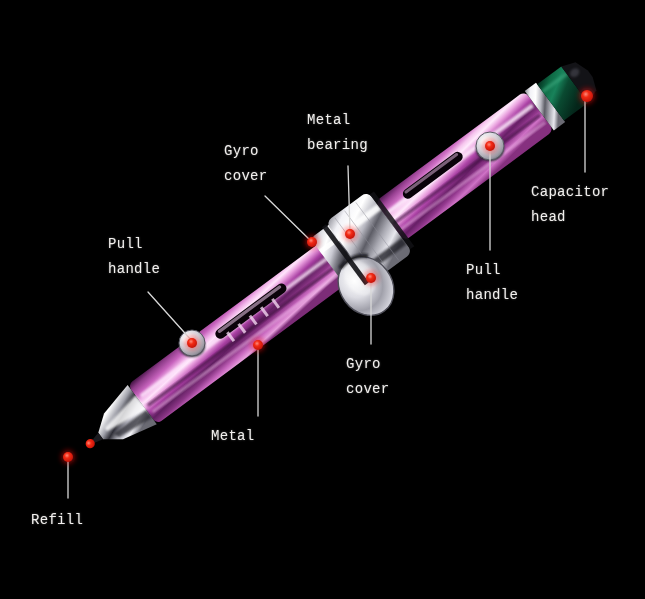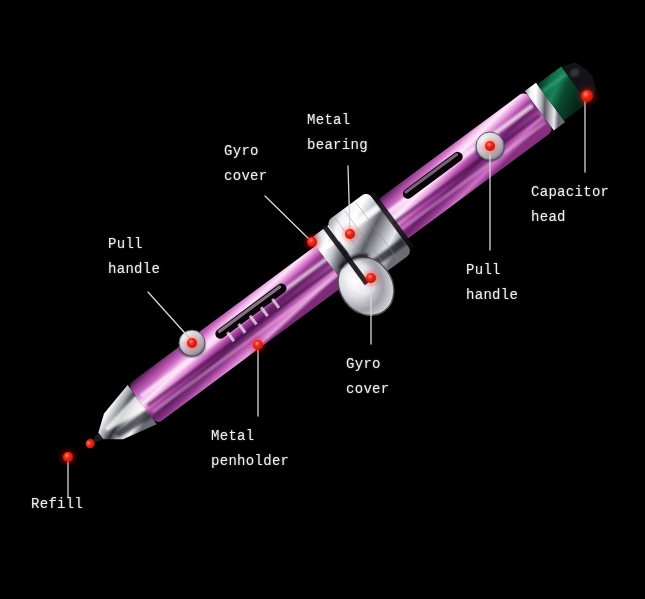--- a/index.html
+++ b/index.html
@@ -272,17 +272,17 @@
 
   </svg>
 
   <div id="labels-layer">
       <div class="callout" style="left: 224px; top: 139px; color: rgb(242, 240, 238);"><span class="ln">Gyro</span><span class="ln">cover</span></div>
       <div class="callout" style="left: 307px; top: 108px; color: rgb(242, 240, 238);"><span class="ln">Metal</span><span class="ln">bearing</span></div>
       <div class="callout" style="left: 531px; top: 180px; color: rgb(242, 240, 238);"><span class="ln">Capacitor</span><span class="ln">head</span></div>
       <div class="callout" style="left: 466px; top: 258px; color: rgb(242, 240, 238);"><span class="ln">Pull</span><span class="ln">handle</span></div>
       <div class="callout" style="left: 108px; top: 232px; color: rgb(242, 240, 238);"><span class="ln">Pull</span><span class="ln">handle</span></div>
       <div class="callout" style="left: 346px; top: 352px; color: rgb(242, 240, 238);"><span class="ln">Gyro</span><span class="ln">cover</span></div>
-      <div class="callout" style="left: 211px; top: 424px; color: rgb(242, 240, 238);"><span class="ln">Metal</span><span class="ln">penholder</span></div>
-      <div class="callout" style="left: 31px; top: 492px; color: rgb(242, 240, 238);"><span class="ln">Refill</span></div>
+      <div class="callout" style="left: 211px; top: 424px; color: rgb(242, 240, 238);"><span class="ln">Metal</span></div>
+      <div class="callout" style="left: 31px; top: 508px; color: rgb(242, 240, 238);"><span class="ln">Refill</span></div>
     </div>
 
 </div>
 
 </body></html>

